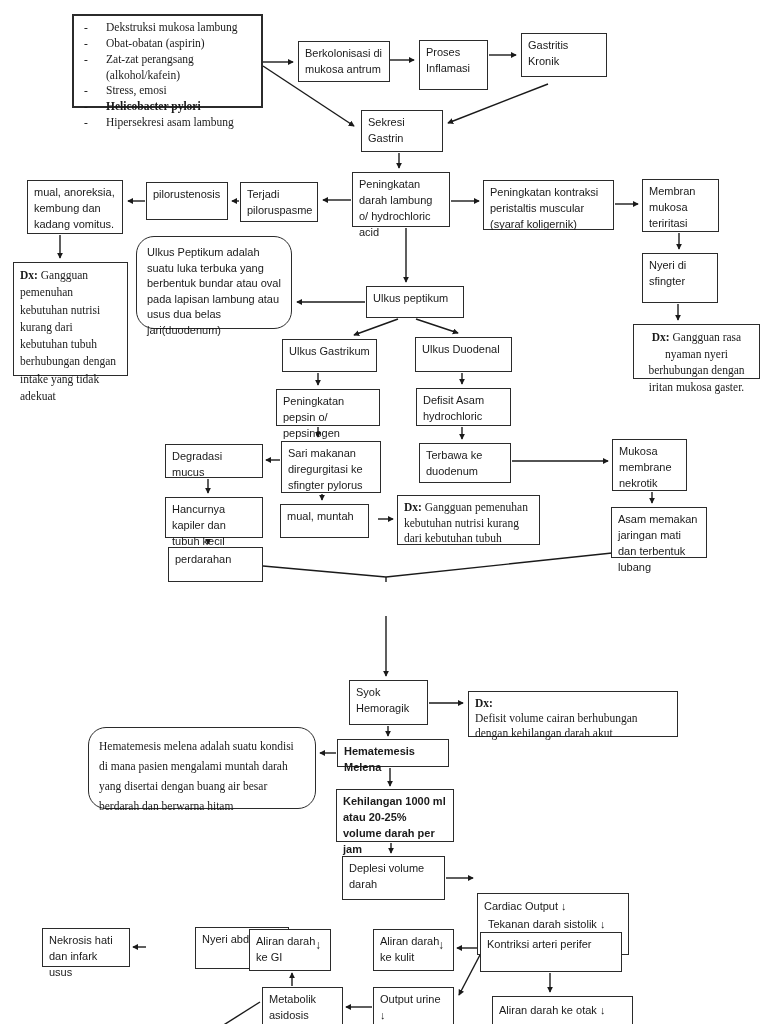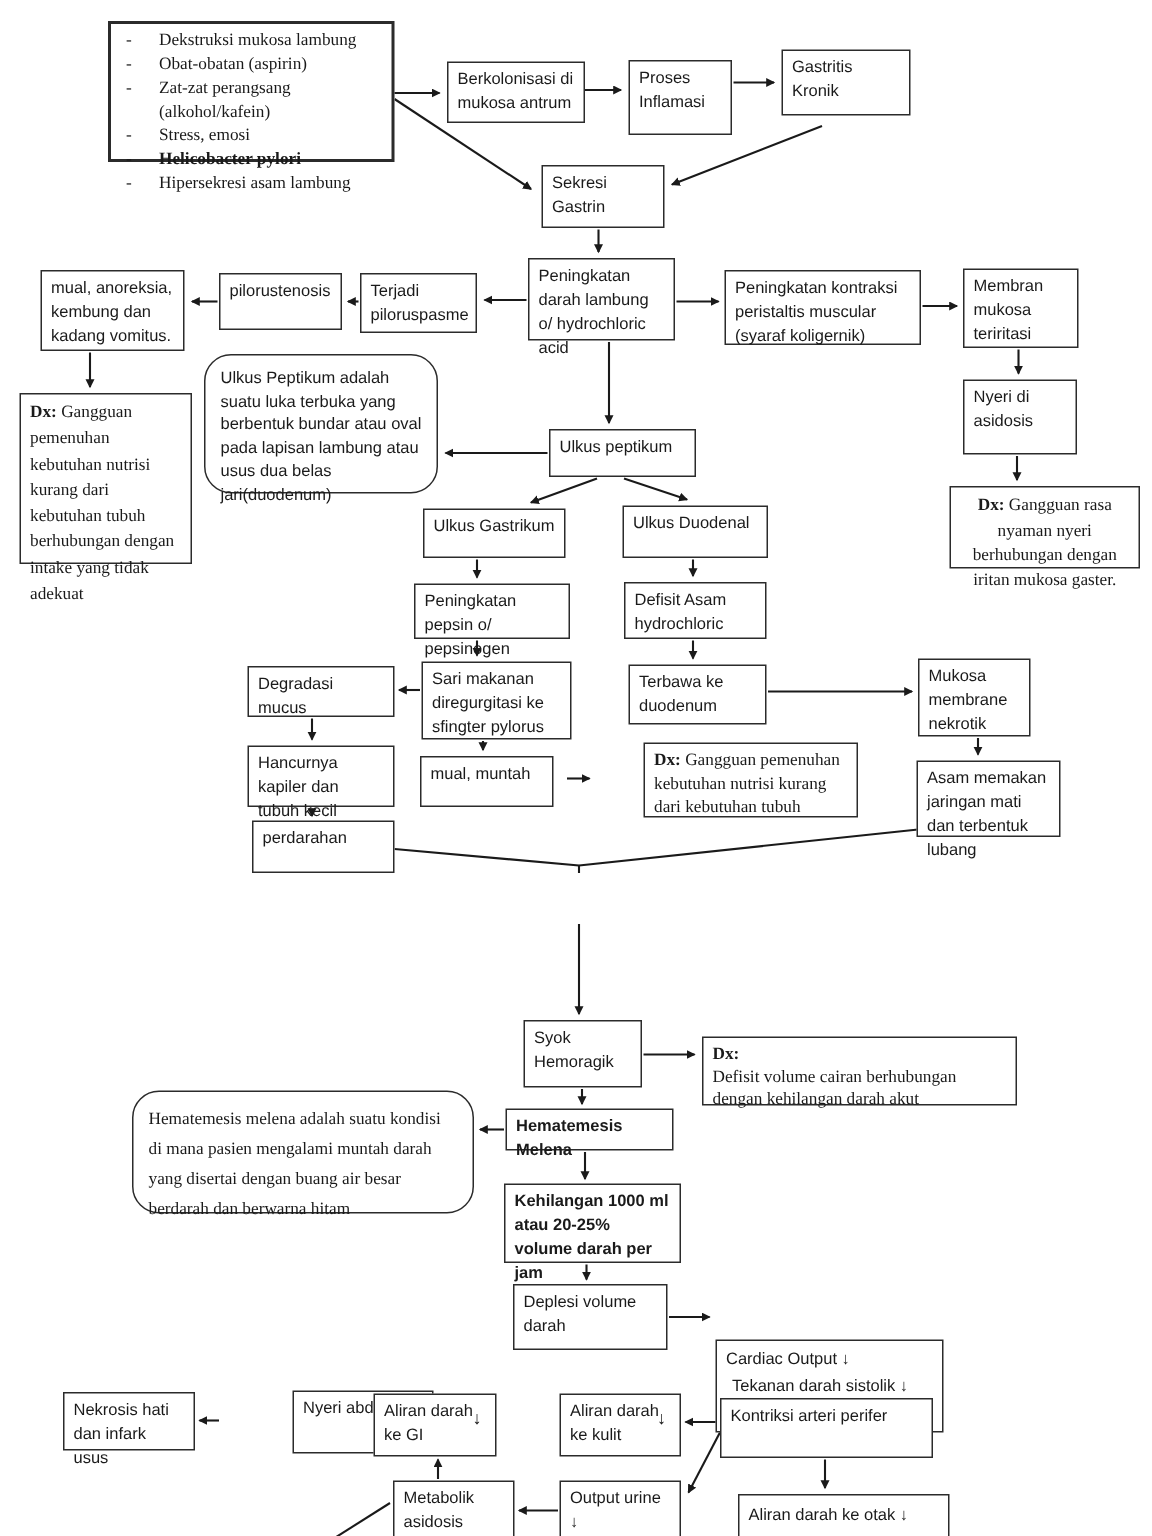--- a/index.html
+++ b/index.html
@@ -39,21 +39,21 @@
   #ulkus-gastrikum{left:282px;top:339px;width:95px;height:33px;}
   #ulkus-duodenal{left:415px;top:337px;width:97px;height:35px;}
   #pepsin{left:276px;top:389px;width:104px;height:37px;}
   #sekresi-asam{left:416px;top:388px;width:95px;height:38px;}
   #sari{left:281px;top:441px;width:100px;height:52px;}
   #terbawa{left:419px;top:443px;width:92px;height:40px;}
   #degradasi{left:165px;top:444px;width:98px;height:34px;}
   #mukosa-nekrotik{left:612px;top:439px;width:75px;height:52px;}
   #hancurnya{left:165px;top:497px;width:98px;height:41px;}
   #mual-muntah{left:280px;top:504px;width:89px;height:34px;}
-  #dx-nutrisi{left:397px;top:495px;width:143px;height:50px;line-height:1.35;margin-left:32px;}
+  #dx-nutrisi{left:397px;top:495px;width:143px;height:50px;line-height:1.35;}
   #asam-memakan{left:611px;top:507px;width:96px;height:51px;}
   #perdarahan{left:168px;top:547px;width:95px;height:35px;}
   #syok{left:349px;top:680px;width:79px;height:45px;}
   #dx-defisit{left:468px;top:691px;width:210px;height:46px;line-height:1.3;}
   #hematemesis-def{left:88px;top:727px;width:228px;height:82px;line-height:1.75;}
   #hematemesis{left:337px;top:739px;width:112px;height:28px;font-weight:bold;}
   #kehilangan{left:336px;top:789px;width:118px;height:53px;font-weight:bold;}
   #deplesi{left:342px;top:856px;width:103px;height:44px;}
   #cardiac{left:477px;top:855px;width:152px;height:62px;line-height:1.6;margin-top:38px;}
   #nekrosis{left:42px;top:928px;width:88px;height:39px;}
@@ -166,21 +166,21 @@
 
   <div id="dx-intake" class="box serif">
     <b>Dx:</b>
     <span>Gangguan pemenuhan kebutuhan nutrisi kurang dari kebutuhan tubuh berhubungan dengan intake yang tidak adekuat</span>
   </div>
 
   <div id="ulkus-def" class="box round">Ulkus Peptikum adalah suatu luka terbuka yang berbentuk bundar atau oval pada lapisan lambung atau usus dua belas jari(duodenum)</div>
 
   <div id="kontraksi" class="box">Peningkatan kontraksi peristaltis muscular (syaraf koligernik)</div>
   <div id="membran" class="box">Membran mukosa teriritasi</div>
-  <div id="nyeri-abdominal" class="box">Nyeri di asidosis</div>
+  <div id="nyeri-abdominal" class="box">Nyeri di sfingter</div>
 
   <div id="dx-nyaman" class="box serif">
     <b>Dx:</b>
     <span>Gangguan rasa nyaman nyeri berhubungan dengan iritan mukosa gaster.</span>
   </div>
 
   <div id="ulkus-peptikum" class="box">Ulkus peptikum</div>
   <div id="ulkus-gastrikum" class="box">Ulkus Gastrikum</div>
   <div id="ulkus-duodenal" class="box">Ulkus Duodenal</div>
   <div id="pepsin" class="box">Peningkatan pepsin o/ pepsinogen</div>

